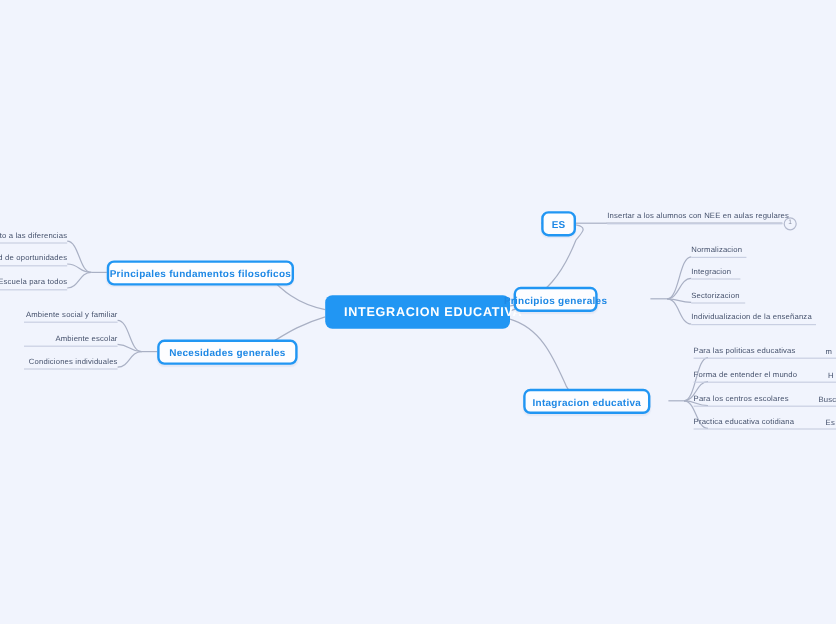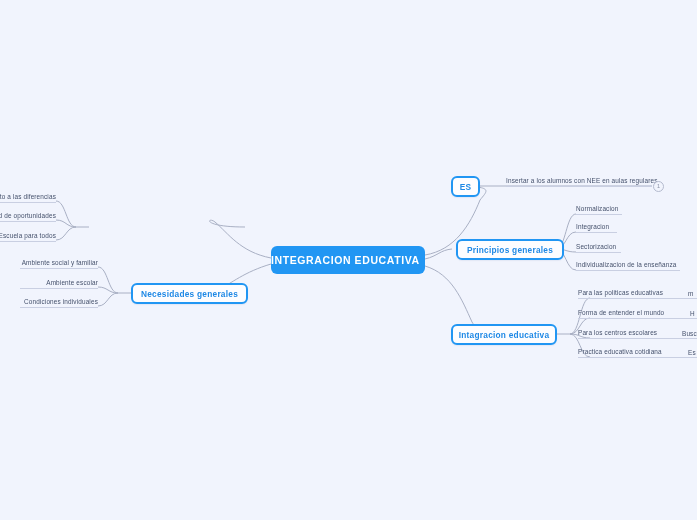--- a/index.html
+++ b/index.html
@@ -32,21 +32,23 @@
   .root-node {
     position: absolute;
     left: 271px;
     top: 246px;
     width: 154px;
     height: 28px;
     background: #2196f3;
     border-radius: 6px;
     display: flex;
     align-items: center;
-    box-sizing: border-box;
+    justify-content: center;
+    box-sizing: border-box;
+    padding-left: 26px;
   }
   .root-node .root-label {
     color: #ffffff;
     font-size: 10.5px;
     font-weight: bold;
     letter-spacing: 0.6px;
     white-space: nowrap;
   }
 
   
@@ -184,37 +186,37 @@
   <div class="branch-node" style="left:451px; top:176px; width:29px;">
     <span class="branch-label">ES</span>
   </div>
   <div class="leaf align-left" style="left:506px; top:171px; width:146px;">
     <span class="leaf-label">Insertar a los alumnos con NEE en aulas regulares</span>
   </div>
   <div class="collapse-marker" style="left:653px; top:181px;">
     <span class="marker-count">1</span>
   </div>
 
-  <div class="branch-node" style="left:456px; top:239px; width:108px;text-align:right;">
+  <div class="branch-node" style="left:428px; top:239px; width:70px;text-align:right;">
     <span class="branch-label">Principios generales</span>
   </div>
   <div class="leaf align-left" style="left:576px; top:199px; width:46px;">
     <span class="leaf-label">Normalizacion</span>
   </div>
   <div class="leaf align-left" style="left:576px; top:217px; width:41px;">
     <span class="leaf-label">Integracion</span>
   </div>
   <div class="leaf align-left" style="left:576px; top:237px; width:45px;">
     <span class="leaf-label">Sectorizacion</span>
   </div>
   <div class="leaf align-left" style="left:576px; top:255px; width:104px;">
     <span class="leaf-label">Individualizacion de la enseñanza</span>
   </div>
 
-  <div class="branch-node" style="left:451px; top:324px; width:106px;">
+  <div class="branch-node" style="left:436px; top:324px; width:106px;">
     <span class="branch-label">Intagracion educativa</span>
   </div>
 
   <div class="leaf align-left" style="left:578px; top:283px; width:119px;">
     <span class="leaf-label">Para las politicas educativas</span>
   </div>
   <div class="leaf-sub" style="left:688px; top:283px; width:9px;">
     <span class="leaf-sub-label">m</span>
   </div>
 
@@ -232,20 +234,23 @@
     <span class="leaf-sub-label">Busc</span>
   </div>
 
   <div class="leaf align-left" style="left:578px; top:342px; width:119px;">
     <span class="leaf-label">Practica educativa cotidiana</span>
   </div>
   <div class="leaf-sub" style="left:688px; top:342px; width:9px;">
     <span class="leaf-sub-label">Es</span>
   </div>
 
+  <div class="branch-node" style="left:89px; top:217px; width:156px;">
+    <span class="branch-label">Principales fundamentos filosoficos</span>
+  </div>
   <div class="leaf align-right" style="left:-10px; top:187px; width:66px;">
     <span class="leaf-label">speto a las diferencias</span>
   </div>
   <div class="leaf align-right" style="left:-10px; top:206px; width:66px;">
     <span class="leaf-label">ldad de oportunidades</span>
   </div>
   <div class="leaf align-right" style="left:-10px; top:226px; width:66px;">
     <span class="leaf-label">Escuela para todos</span>
   </div>
 

